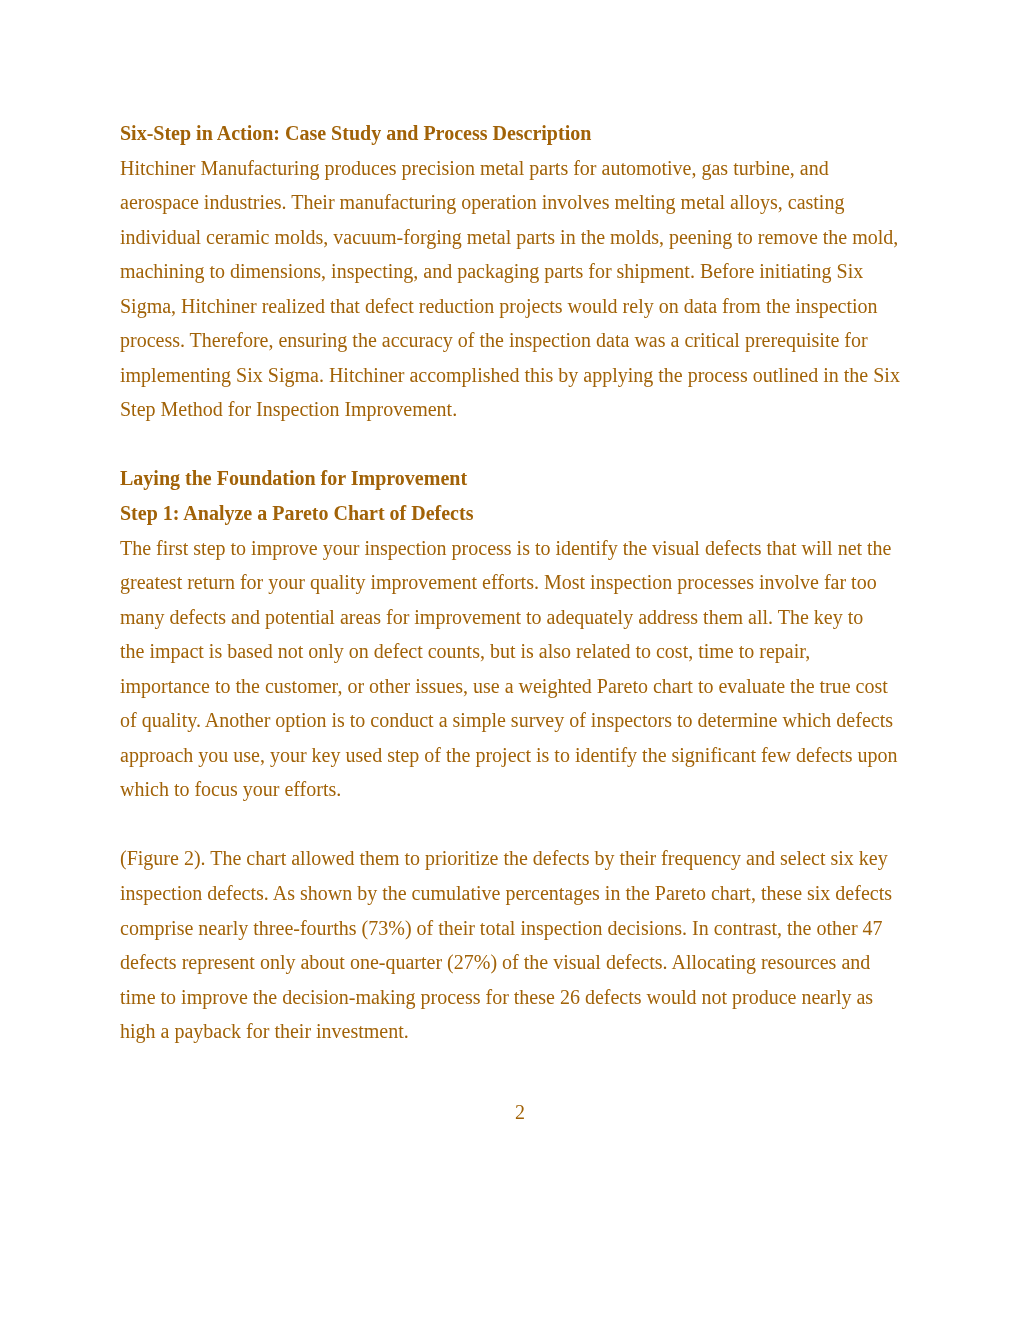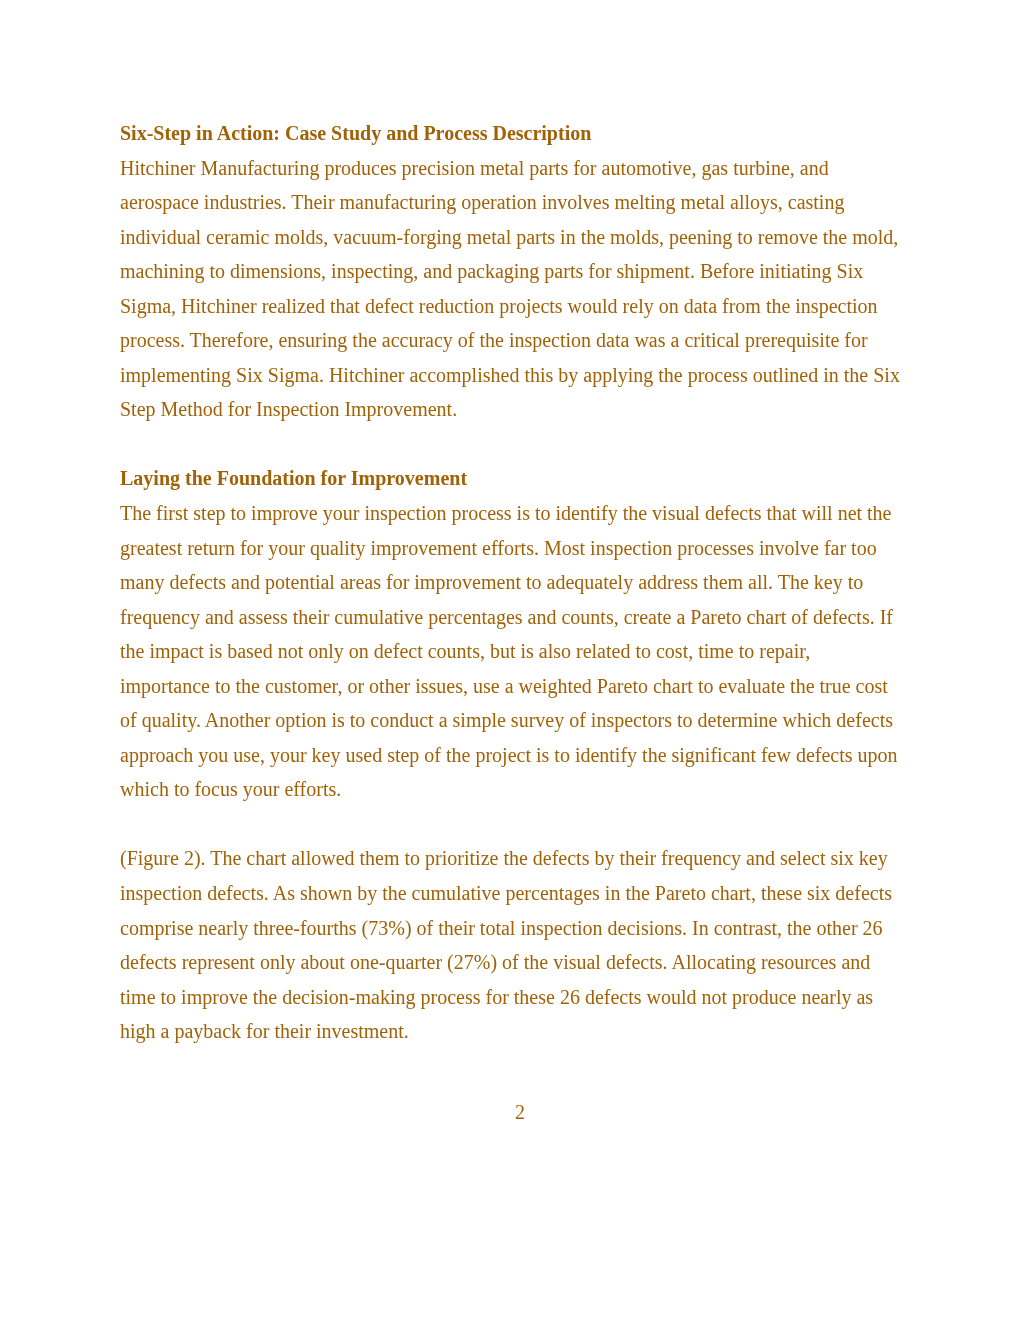--- a/index.html
+++ b/index.html
@@ -57,37 +57,37 @@
     <div class="line">Sigma, Hitchiner realized that defect reduction projects would rely on data from the inspection</div>
     <div class="line">process. Therefore, ensuring the accuracy of the inspection data was a critical prerequisite for</div>
     <div class="line">implementing Six Sigma. Hitchiner accomplished this by applying the process outlined in the Six</div>
     <div class="line">Step Method for Inspection Improvement.</div>
   </div>
 
   <div class="blank-line"></div>
 
   <div>
     <div class="line heading">Laying the Foundation for Improvement</div>
+    <div class="line heading">Step 1: Analyze a Pareto Chart of Defects</div>
     <div class="line">The first step to improve your inspection process is to identify the visual defects that will net the</div>
     <div class="line">greatest return for your quality improvement efforts. Most inspection processes involve far too</div>
     <div class="line">many defects and potential areas for improvement to adequately address them all. The key to</div>
-    <div class="line">frequency and assess their cumulative percentages and counts, create a Pareto chart of defects. If</div>
     <div class="line">the impact is based not only on defect counts, but is also related to cost, time to repair,</div>
     <div class="line">importance to the customer, or other issues, use a weighted Pareto chart to evaluate the true cost</div>
     <div class="line">of quality. Another option is to conduct a simple survey of inspectors to determine which defects</div>
     <div class="line">approach you use, your key used step of the project is to identify the significant few defects upon</div>
     <div class="line">which to focus your efforts.</div>
   </div>
 
   <div class="blank-line"></div>
 
   <div>
     <div class="line">(Figure 2). The chart allowed them to prioritize the defects by their frequency and select six key</div>
     <div class="line">inspection defects. As shown by the cumulative percentages in the Pareto chart, these six defects</div>
-    <div class="line">comprise nearly three-fourths (73%) of their total inspection decisions. In contrast, the other 26</div>
+    <div class="line">comprise nearly three-fourths (73%) of their total inspection decisions. In contrast, the other 47</div>
     <div class="line">defects represent only about one-quarter (27%) of the visual defects. Allocating resources and</div>
     <div class="line">time to improve the decision-making process for these 26 defects would not produce nearly as</div>
     <div class="line">high a payback for their investment.</div>
   </div>
 
   <div class="spacer"></div>
 
   <div class="page-number">2</div>
 
 </div>

